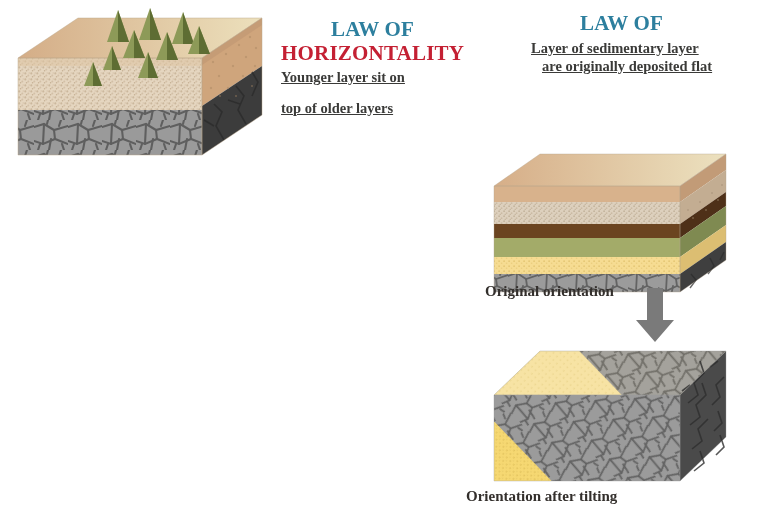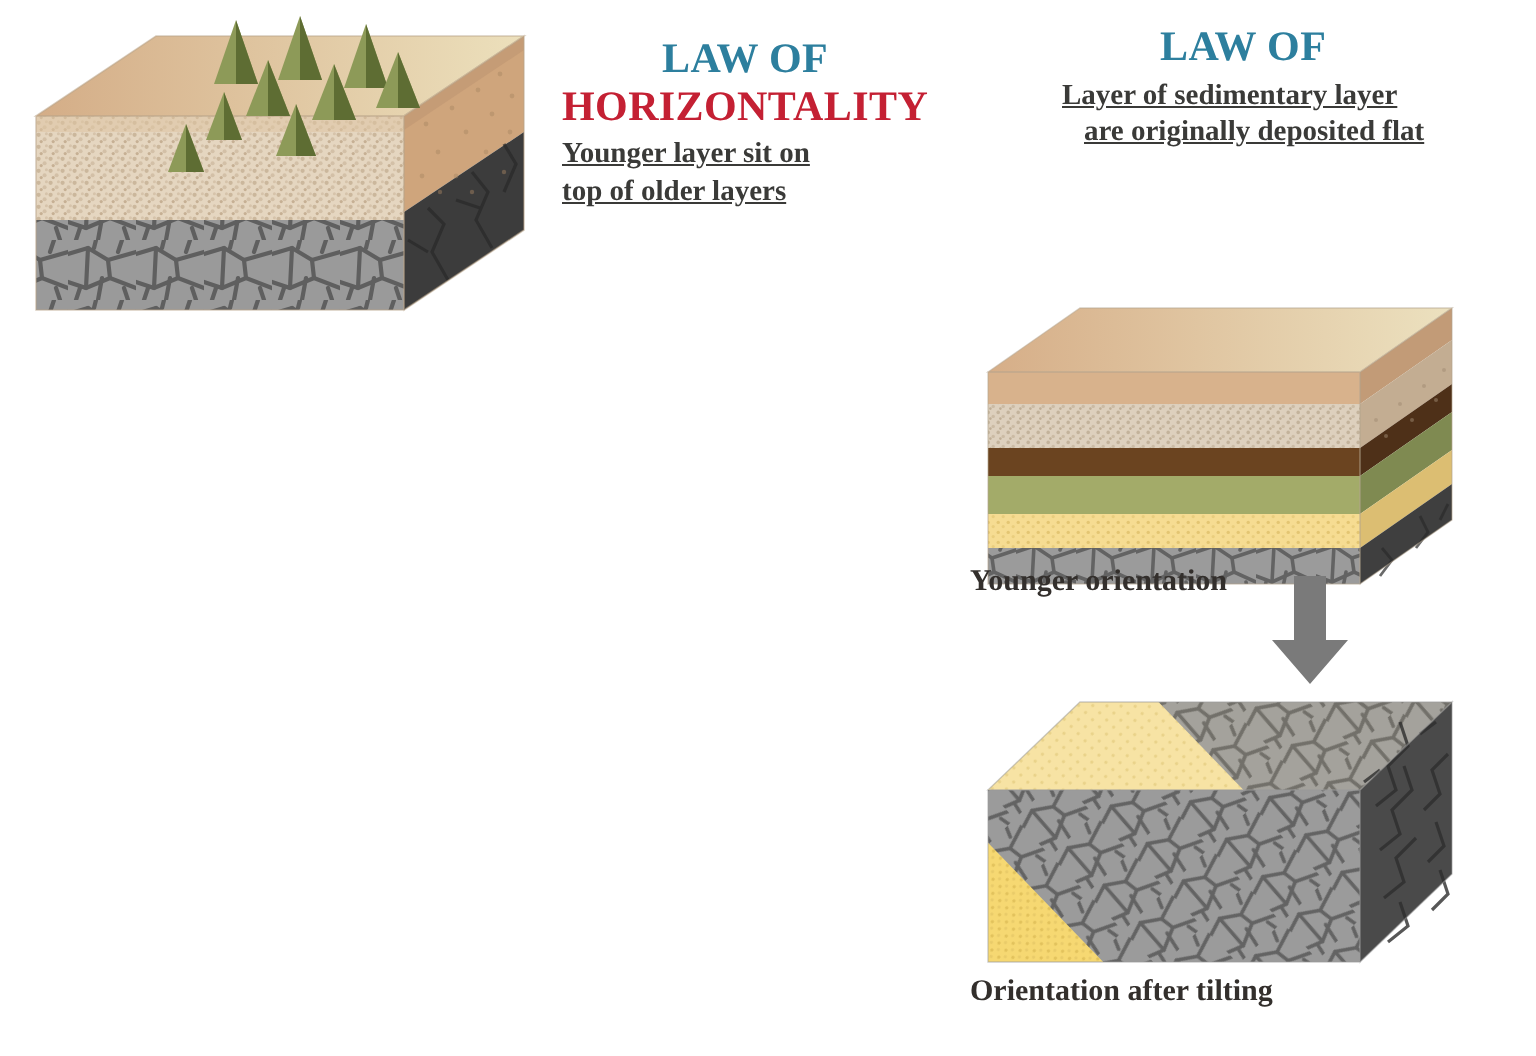--- a/index.html
+++ b/index.html
@@ -170,21 +170,21 @@
             <polygon points="93,62 102,86 93,86" fill="#5e6d33"></polygon>
           </g>
       </g>
     </svg>
   </div>
 
   <div class="textblock" style="left:281px;top:18px;">
     <div class="law-of">LAW OF</div>
     <div class="law-name">HORIZONTALITY</div>
     <div class="law-desc">Younger layer sit on</div>
-    <div class="law-desc" style="margin-top:0;">top of older layers</div>
+    <div class="law-desc" style="margin-top:12px;">top of older layers</div>
   </div>
 
   <div class="textblock" style="left:531px;top:12px;">
     <div class="law-of">LAW OF</div>
     <div class="law-desc">Layer of sedimentary layer</div>
     <div class="law-desc" style="margin-top:0;margin-left:11px;">are originally deposited flat</div>
   </div>
 
   <div class="blockwrap" style="left:478px;top:140px;width:290px;height:150px;">
     <svg width="290" height="150" viewBox="0 0 290 150" aria-hidden="true">
@@ -251,21 +251,21 @@
       </g>
 
       <g fill="none" stroke="#b3a48e" stroke-width="0.7" opacity=".5">
         <polygon points="16,46 62,14 248,14 202,46"></polygon>
         <polygon points="16,46 16,152 202,152 202,46"></polygon>
         <polygon points="202,46 248,14 248,120 202,152"></polygon>
       </g>
     </svg>
   </div>
 
-  <div class="caption" style="left:485px;top:283px;">Younger orientation</div>
+  <div class="caption" style="left:485px;top:283px;">Original orientation</div>
 
   <div class="blockwrap" style="left:630px;top:288px;width:50px;height:56px;">
     <svg width="50" height="56" viewBox="0 0 50 56" aria-hidden="true">
       <polygon points="17,0 33,0 33,32 44,32 25,54 6,32 17,32" fill="#7a7a7a"></polygon>
     </svg>
   </div>
 
   <div class="blockwrap" style="left:478px;top:345px;width:290px;height:140px;">
     <svg width="290" height="140" viewBox="0 0 290 140" aria-hidden="true">
       <defs>
@@ -345,15 +345,15 @@
       </g>
 
       <g fill="none" stroke="#9b9b9b" stroke-width="0.7" opacity=".5">
         <polygon points="16,50 62,6 248,6 202,50"></polygon>
         <polygon points="16,50 16,136 202,136 202,50"></polygon>
         <polygon points="202,50 248,6 248,92 202,136"></polygon>
       </g>
     </svg>
   </div>
 
-  <div class="caption" style="left:485px;top:488px;">Orientation after tilting</div>
+  <div class="caption" style="left:466px;top:488px;">Orientation after tilting</div>
 
 </div>
 
 </body></html>

